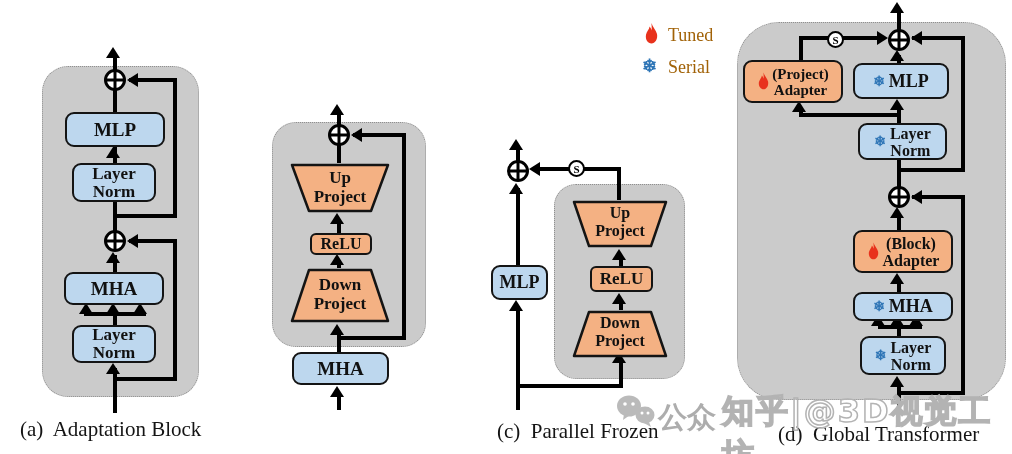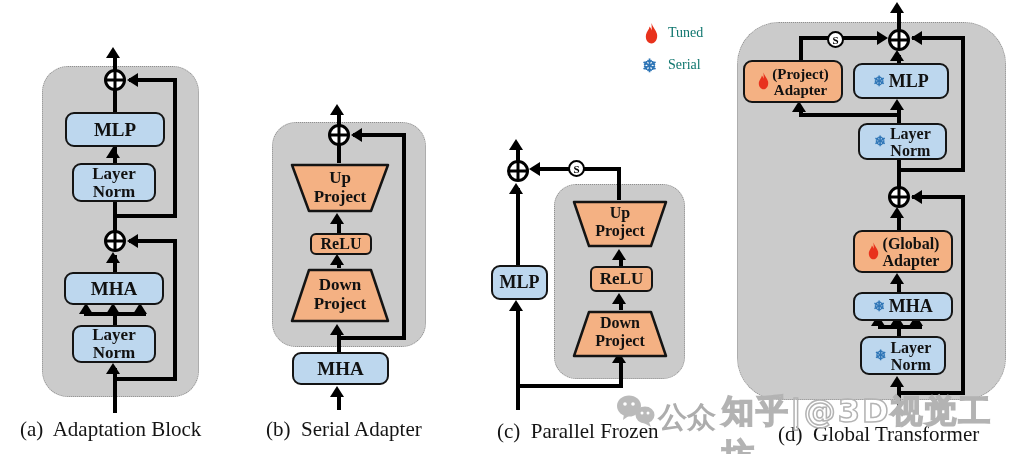--- a/index.html
+++ b/index.html
@@ -14,21 +14,21 @@
   .bx{position:absolute;border:2px solid #141414;border-radius:9px;display:flex;align-items:center;justify-content:center;
       font-weight:bold;color:#111;text-align:center;box-sizing:border-box;}
   .blue{background:#bdd7ee;}
   .orange{background:#f4b183;}
   .lines2{line-height:18px;font-size:17px;}
   .trap-label{position:absolute;font-weight:bold;color:#111;text-align:center;line-height:19px;font-size:17px;}
   .plus{position:absolute;width:24px;height:24px;}
   .scircle{position:absolute;width:17px;height:17px;border:2px solid #000;border-radius:50%;background:#fff;
            display:flex;align-items:center;justify-content:center;font-weight:bold;font-size:11px;color:#000;box-sizing:border-box;}
   .caption{position:absolute;font-size:21px;color:#141414;white-space:pre;}
-  .legend-text{position:absolute;font-size:14px;color:#0f766e;}
+  .legend-text{position:absolute;font-size:18px;color:#a16207;}
   .snow{color:#2e75b6;font-weight:bold;}
   .boxsnow{font-size:14px;margin-right:4px;}
   .wm{position:absolute;z-index:30;pointer-events:none;font-family:"DejaVu Sans",sans-serif;}
   .wm-solid{color:#adadad;font-weight:bold;font-size:29px;}
   .wm-outline{color:rgba(255,255,255,0.18);font-weight:bold;font-size:32px;letter-spacing:2px;
               -webkit-text-stroke:1.5px #b3b3b3;}
   svg{display:block;}
   .flame{position:absolute;}
 </style>
 </head>
@@ -140,21 +140,20 @@
         <polygon points="19,2 81,2 98,53 2,53" fill="#f4b183" stroke="#141414" stroke-width="2.5" stroke-linejoin="round"></polygon>
       </svg>
   </div>
   <div class="trap-label" style="left:290px;top:275px;width:100px;">
     <span>Down</span><br><span>Project</span>
   </div>
   <div class="bx blue" style="left:292px;top:352px;width:97px;height:33px;font-size:19px;">
     <span>MHA</span>
   </div>
 
-  <div class="caption" style="left:266px;top:417px;">(b)  Serial Adapter</div>
 
   <div class="panel" style="left:554px;top:184px;width:129px;height:193px;border-radius:22px;"></div>
 
   <div class="au" style="left:509px;top:139px;"></div>
   <div class="v" style="left:516px;top:148px;height:23px;"></div>
   <div class="au" style="left:509px;top:183px;"></div>
   <div class="v" style="left:516px;top:188px;height:77px;"></div>
   <div class="au" style="left:509px;top:300px;"></div>
   <div class="v" style="left:516px;top:306px;height:104px;"></div>
 
@@ -259,21 +258,21 @@
     <span>MLP</span>
   </div>
   <div class="bx blue" style="left:858px;top:123px;width:89px;height:37px;font-size:16px;line-height:17px;">
     <span class="snow boxsnow">❄</span>
     <span><span>Layer</span><br><span>Norm</span></span>
   </div>
   <div class="bx orange" style="left:853px;top:230px;width:100px;height:43px;font-size:16px;line-height:17px;">
     <svg width="13" height="19" viewBox="0 0 20 28" style="margin-right:3px;flex:none;">
       <path d="M10 0 C11 5 16 9 17 14 C18.3 20.5 14.5 26 10 26 C5.5 26 1.8 21 3 14.8 C3.8 11 7 8.6 7.6 4.6 C8.8 6.2 9.7 7.6 10.1 9.6 C10.6 6.4 10 3.2 10 0 Z" fill="#e8321c"></path>
     </svg>
-    <span><span>(Global)</span><br><span>Adapter</span></span>
+    <span><span>(Block)</span><br><span>Adapter</span></span>
   </div>
   <div class="bx blue" style="left:853px;top:292px;width:100px;height:29px;font-size:18px;">
     <span class="snow boxsnow">❄</span>
     <span>MHA</span>
   </div>
   <div class="bx blue" style="left:860px;top:336px;width:86px;height:39px;font-size:16px;line-height:17px;">
     <span class="snow boxsnow">❄</span>
     <span><span>Layer</span><br><span>Norm</span></span>
   </div>
 

